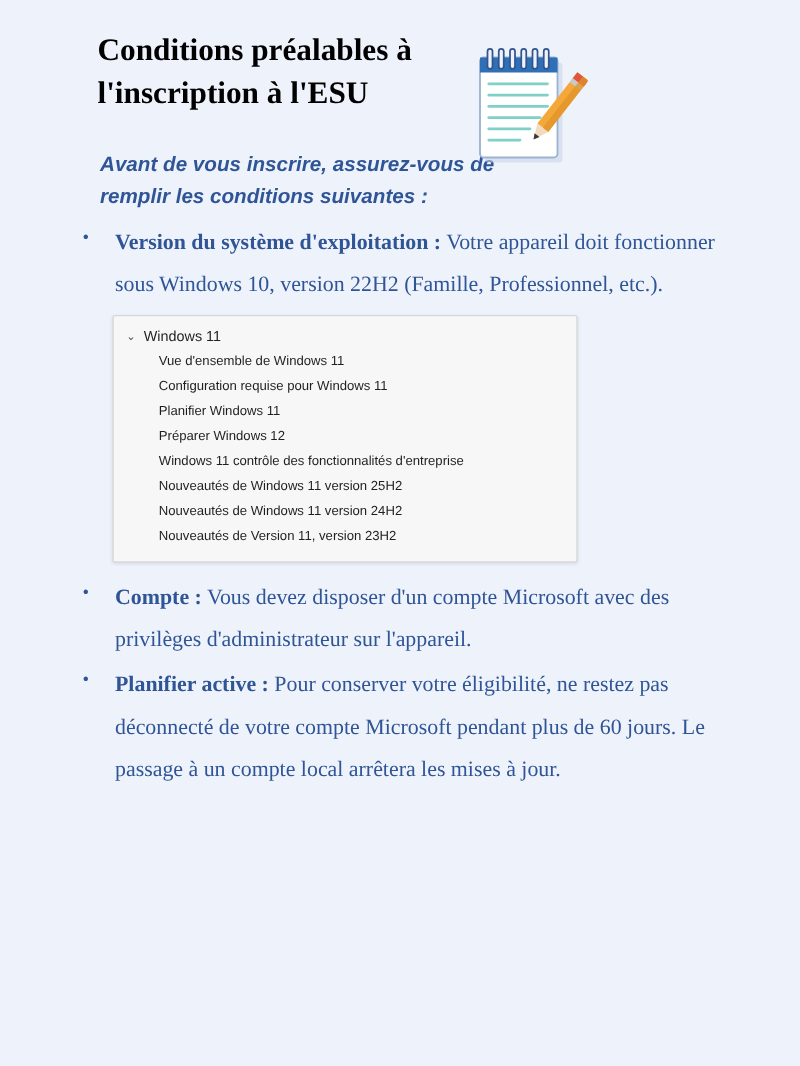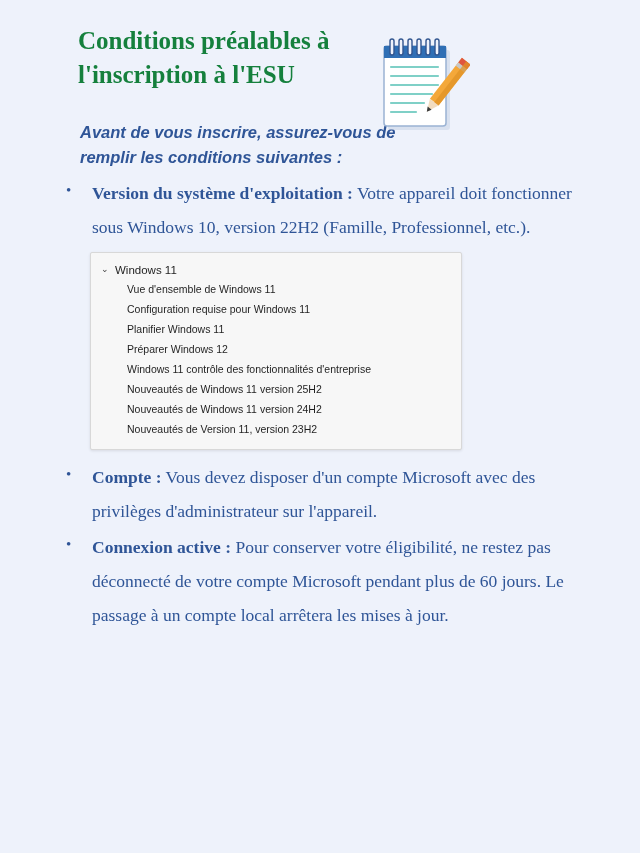--- a/index.html
+++ b/index.html
@@ -25,21 +25,21 @@
   
   .header {
     position: relative;
     min-height: 86px;
   }
   .title {
     font-family: "Liberation Serif", serif;
     font-weight: bold;
     font-size: 25px;
     line-height: 1.36;
-    color: #15803d;
+    color: #000000;
     width: 320px;
     margin: 6px 0 0 26px;
   }
   .title .line2 {
     display: block;
   }
 
   
   .notepad {
     position: absolute;
@@ -205,18 +205,18 @@
       <div class="shot-item">Nouveautés de Version 11, version 23H2</div>
     </div>
 
     <li>
       <span class="dot">•</span>
       <span class="lead">Compte :</span><span> Vous devez disposer d'un compte Microsoft avec des privilèges d'administrateur sur l'appareil.</span>
     </li>
 
     <li>
       <span class="dot">•</span>
-      <span class="lead">Connexion active :</span><span> Pour conserver votre éligibilité, ne restez pas déconnecté de votre compte Microsoft pendant plus de 60 jours. Le passage à un compte local arrêtera les mises à jour.</span>
+      <span class="lead">Planifier active :</span><span> Pour conserver votre éligibilité, ne restez pas déconnecté de votre compte Microsoft pendant plus de 60 jours. Le passage à un compte local arrêtera les mises à jour.</span>
     </li>
 
   </ul>
 
 </div>
 
 </body></html>

